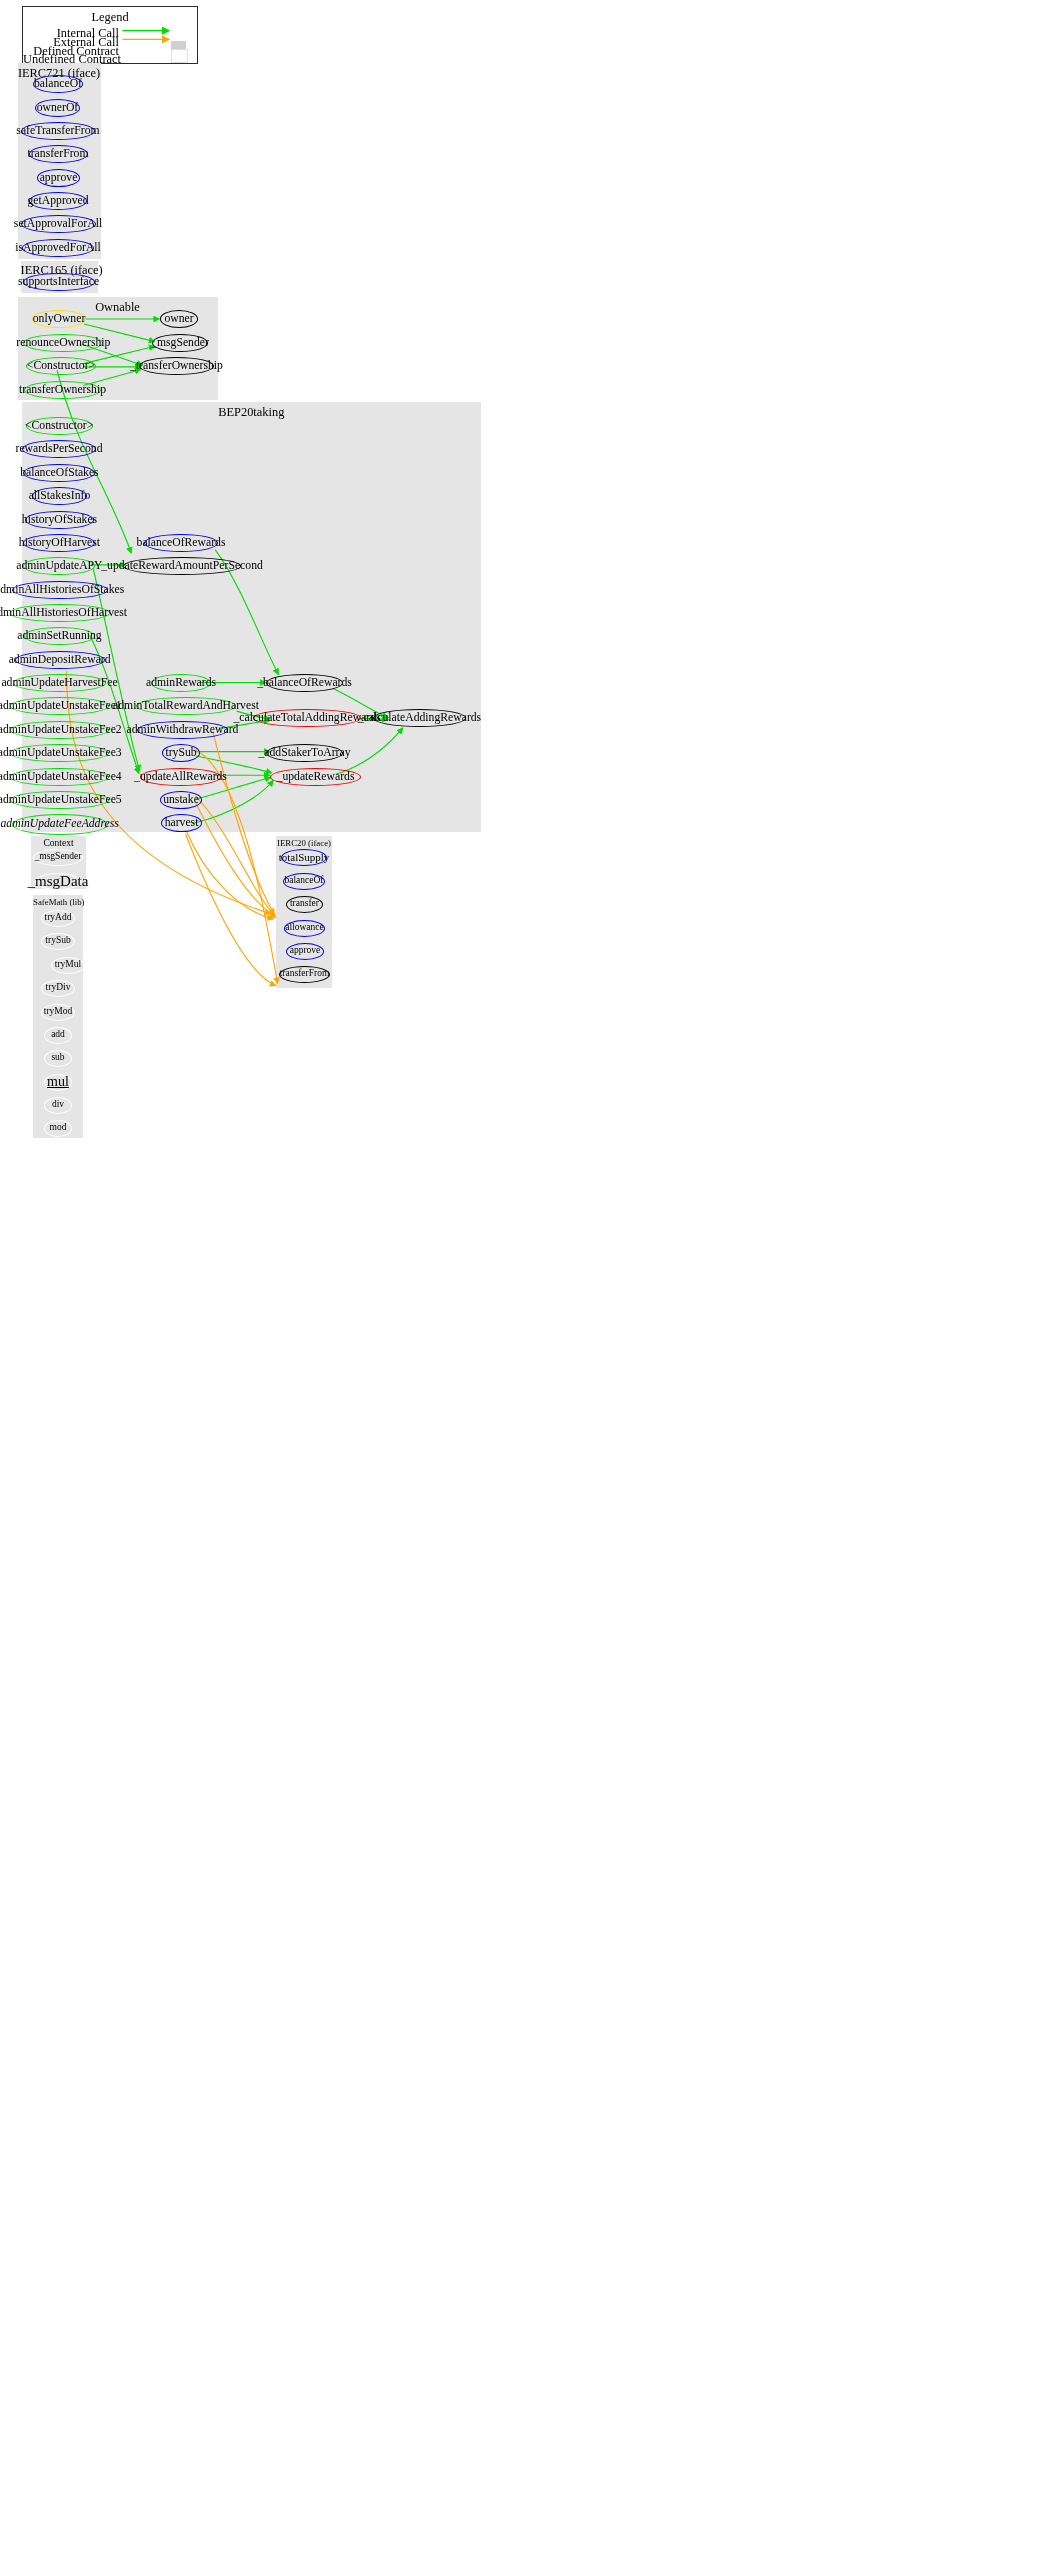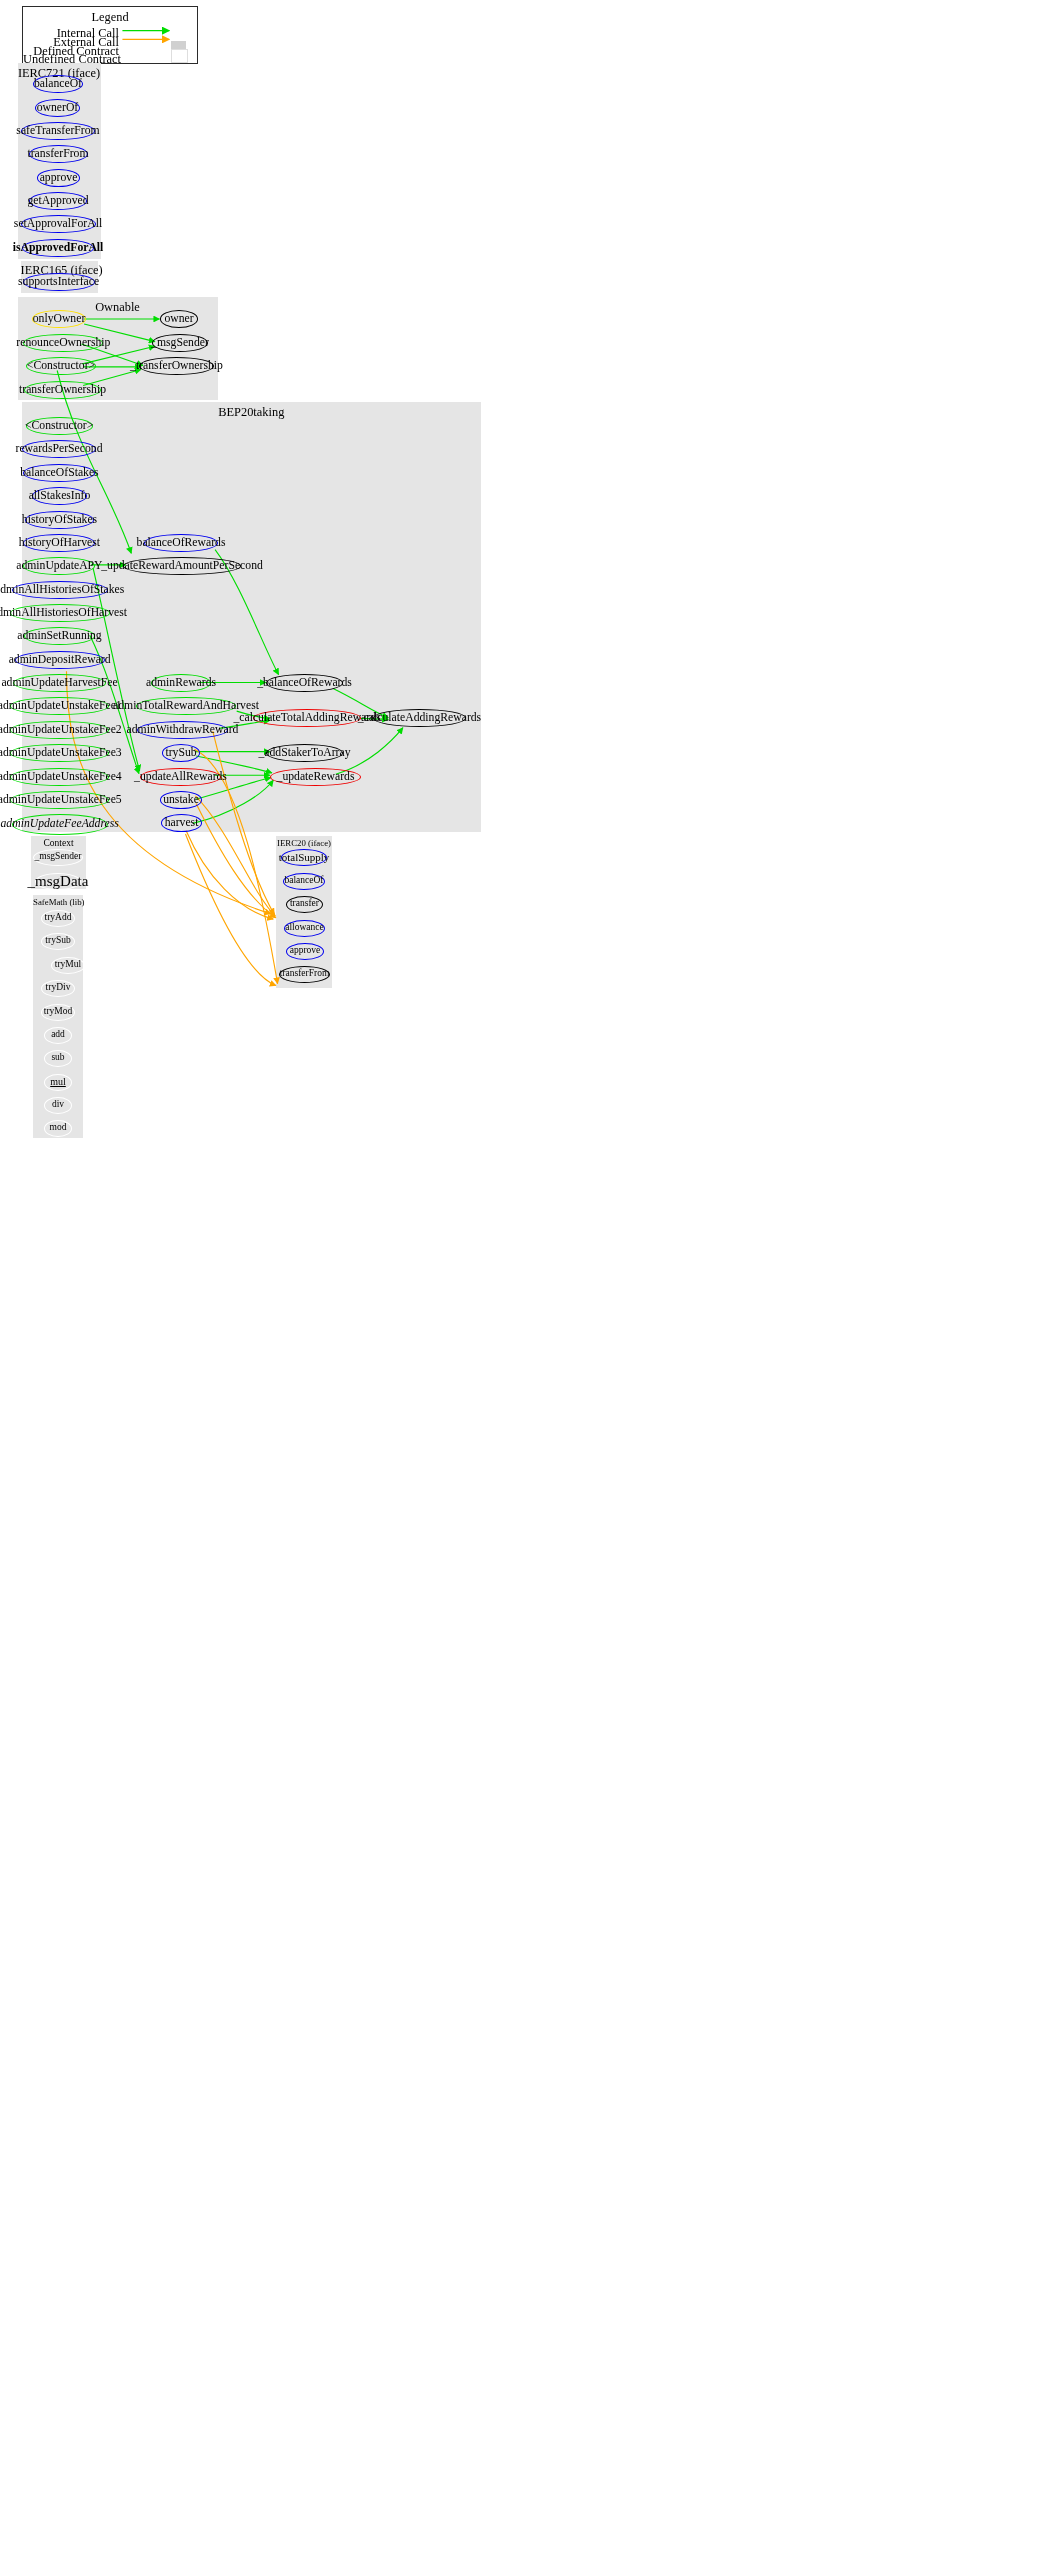--- a/index.html
+++ b/index.html
@@ -139,21 +139,21 @@
     </div>
   <div class="node n-blue" style="left:37px;top:169px;width:43px;height:17.5px;">
     <span>approve</span>
     </div>
   <div class="node n-blue" style="left:29px;top:192px;width:58px;height:17.5px;">
     <span>getApproved</span>
     </div>
   <div class="node n-blue" style="left:20.5px;top:215px;width:75px;height:17.5px;">
     <span>setApprovalForAll</span>
     </div>
-  <div class="node n-blue" style="left:22px;top:239px;width:72px;height:17.5px;font-weight:bold;">
+  <div class="node n-blue" style="left:22px;top:239px;width:72px;height:17.5px;">
     <span>isApprovedForAll</span>
     </div>
 
   <div class="node n-blue" style="left:22.6px;top:273px;width:72px;height:17.5px;">
     <span>supportsInterface</span>
     </div>
 
   <div class="node n-yellow" style="left:32px;top:310px;width:54px;height:17.5px;">
     <span>onlyOwner</span>
     </div>
@@ -296,21 +296,21 @@
   <div class="node n-white" style="left:41px;top:1004px;width:34px;height:17px;">
     <span style="font-size:9.5px;">tryMod</span>
     </div>
   <div class="node n-white" style="left:44px;top:1027px;width:28px;height:17px;">
     <span style="font-size:9.5px;">add</span>
     </div>
   <div class="node n-white" style="left:44px;top:1050px;width:28px;height:17px;">
     <span style="font-size:9.5px;">sub</span>
     </div>
   <div class="node n-white" style="left:44px;top:1074px;width:28px;height:17px;">
-    <span style="font-size:10px;text-decoration:underline;">mul</span>
+    <span style="font-size:14px;text-decoration:underline;">mul</span>
     </div>
   <div class="node n-white" style="left:44px;top:1097px;width:28px;height:17px;">
     <span style="font-size:9.5px;">div</span>
     </div>
   <div class="node n-white" style="left:44px;top:1120px;width:28px;height:17px;">
     <span style="font-size:9.5px;">mod</span>
     </div>
 
   <div class="node n-blue" style="left:281px;top:849px;width:46px;height:17px;">
     <span style="font-size:11px;">totalSupply</span>

